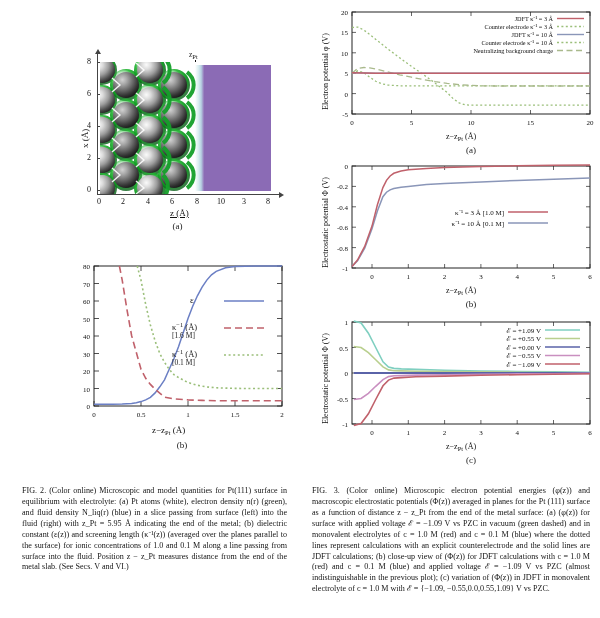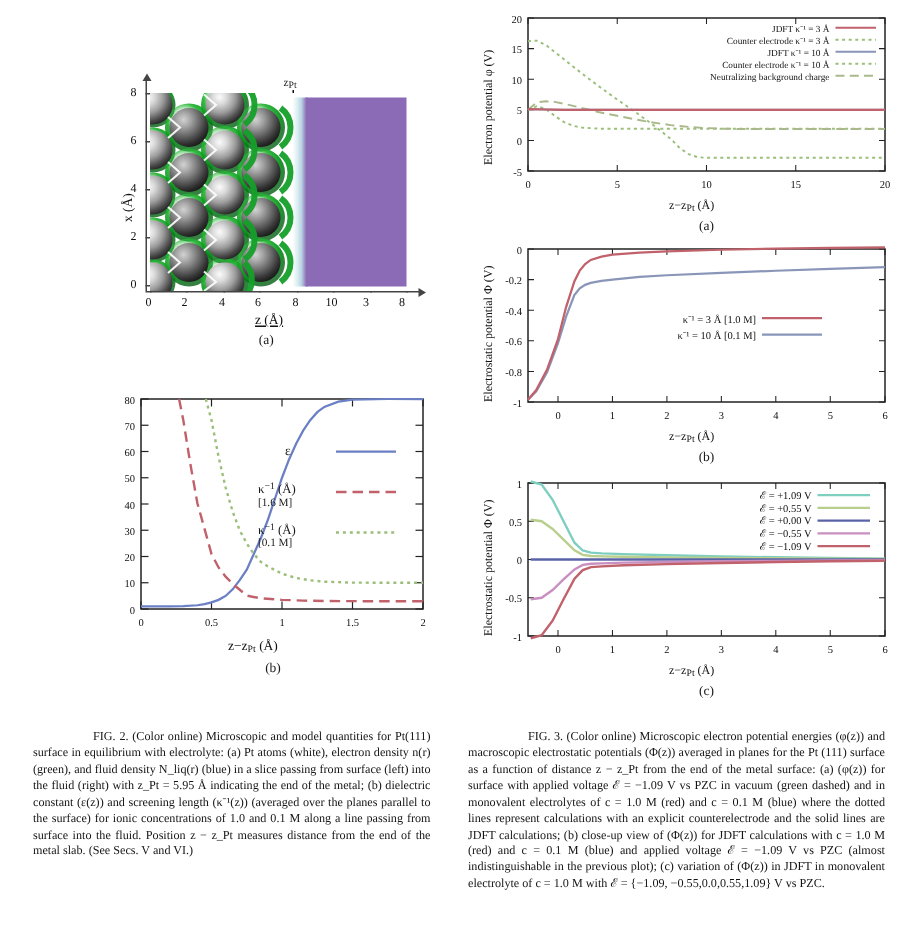--- a/index.html
+++ b/index.html
@@ -28,21 +28,21 @@
   .tick{position:absolute;background:#444;}
   .arrowhead-up{position:absolute;width:0;height:0;border-left:3px solid transparent;border-right:3px solid transparent;border-bottom:5px solid #444;}
   .arrowhead-right{position:absolute;width:0;height:0;border-top:3px solid transparent;border-bottom:3px solid transparent;border-left:5px solid #444;}
   .zpt-arrow{position:absolute;width:0;height:0;border-left:3px solid transparent;border-right:3px solid transparent;border-top:6px solid #111;}
 
   
   .caption{
     position:absolute;font-family:"Liberation Serif",serif;
     font-size:8.1px;line-height:1.35;text-align:justify;color:#141414;
   }
-  .caption .lead{margin-right:0;margin-left:40px;}
+  .caption .lead{margin-right:0;}
   svg{display:block;}
   .legend-txt{font-family:"Liberation Serif",serif;font-size:7px;fill:#111;}
   .legend-txt-sm{font-family:"Liberation Serif",serif;font-size:6.2px;fill:#111;}
 </style>
 </head>
 <body>
 
 <div class="page">
 
   <div class="col-left">

